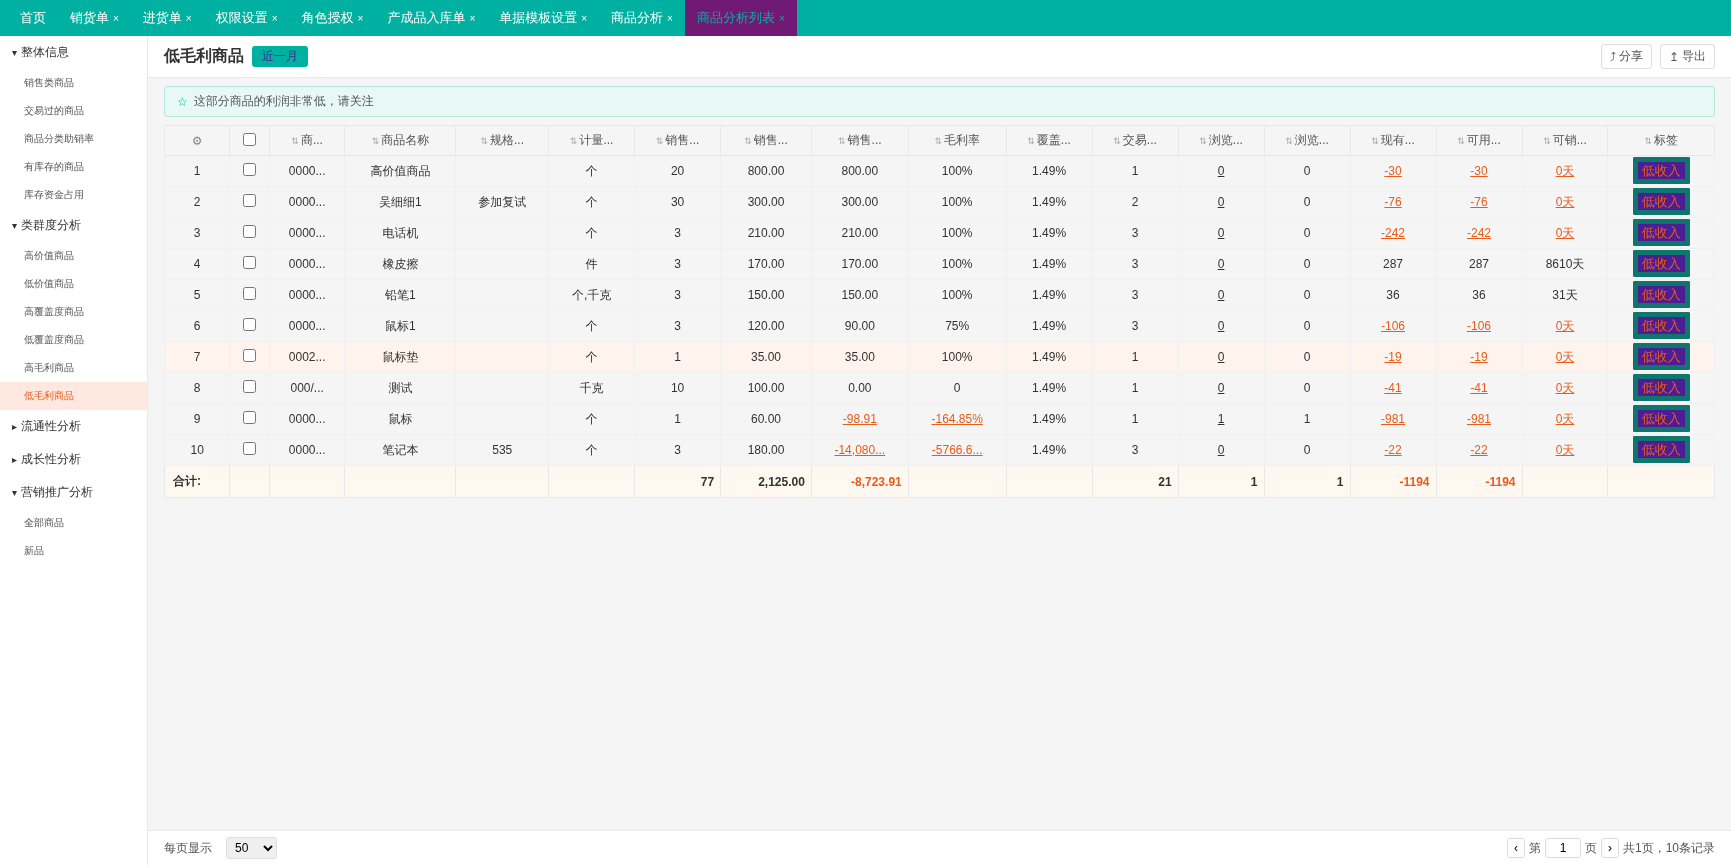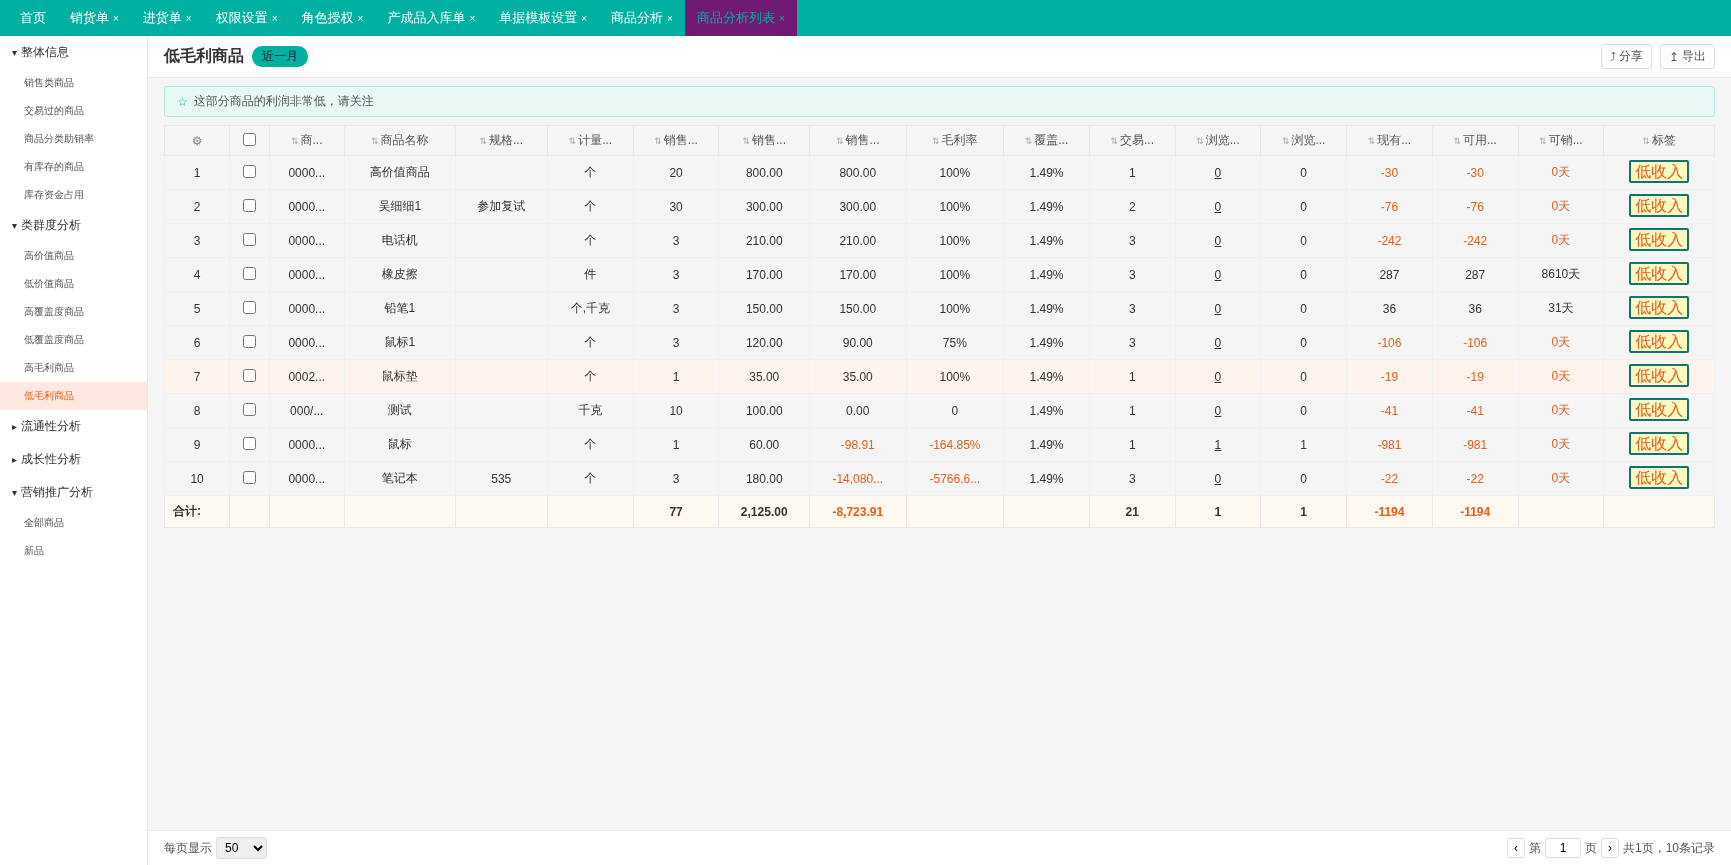--- a/index.html
+++ b/index.html
@@ -87,23 +87,23 @@
       border-bottom: 1px solid #e8e8e8;
       gap: 8px;
     }
     .content-header .page-title {
       font-size: 16px;
       font-weight: bold;
       color: #333;
     }
     .filter-btn {
       background: #00b0a0;
-      color: #0f172a;
+      color: #4c1d95;
       border: none;
-      border-radius: 10px;
+      border-radius: 3px;
       padding: 2px 10px;
       font-size: 12px;
       cursor: pointer;
     }
     .search-box {
       display: flex;
       align-items: center;
       border: 1px solid #ddd;
       border-radius: 3px;
       padding: 2px 8px;
@@ -180,41 +180,41 @@
       justify-content: center;
       gap: 2px;
     }
     tbody td {
       border: 1px solid #f0f0f0;
       padding: 6px 6px;
       text-align: center;
       white-space: nowrap;
     }
     tbody tr.highlighted { background: #fff3ed; }
-    .red-text { color: #e85c1a; }
+    .red-text { color: #e85c1a; text-decoration: underline; }
     .underline { text-decoration: underline; color: #333; }
     .tag-badge {
-      background: #fef9c3;
+      background: #4c1d95;
       color: #e85c1a;
-      border: 2px solid #0f766e;
+      border: 5px solid #0f766e;
       border-radius: 2px;
       padding: 1px 4px;
-      font-size: 16px;
+      font-size: 13px;
     }
 
     
     .footer-bar {
       background: #fff;
       border-top: 1px solid #e8e8e8;
       display: flex;
       align-items: center;
       padding: 6px 16px;
       font-size: 12px;
       color: #555;
-      gap: 4px;
+      gap: 14px;
     }
     .footer-bar .page-size-select {
       border: 1px solid #ddd;
       border-radius: 3px;
       padding: 2px 4px;
       font-size: 12px;
     }
     .footer-bar .page-nav {
       display: flex;
       align-items: center;
@@ -234,21 +234,21 @@
       border: 1px solid #ddd;
       border-radius: 3px;
       text-align: center;
       padding: 2px 4px;
       font-size: 12px;
     }
     tfoot td {
       border: 1px solid #e8e8e8;
       padding: 7px 6px;
       background: #fff8f0;
-      text-align: center;
+      text-align: right;
       white-space: nowrap;
       font-weight: bold;
     }
   </style>
 </head>
 <body>
 
 <div class="top-nav">
 
 <div class="nav-item">首页</div>

